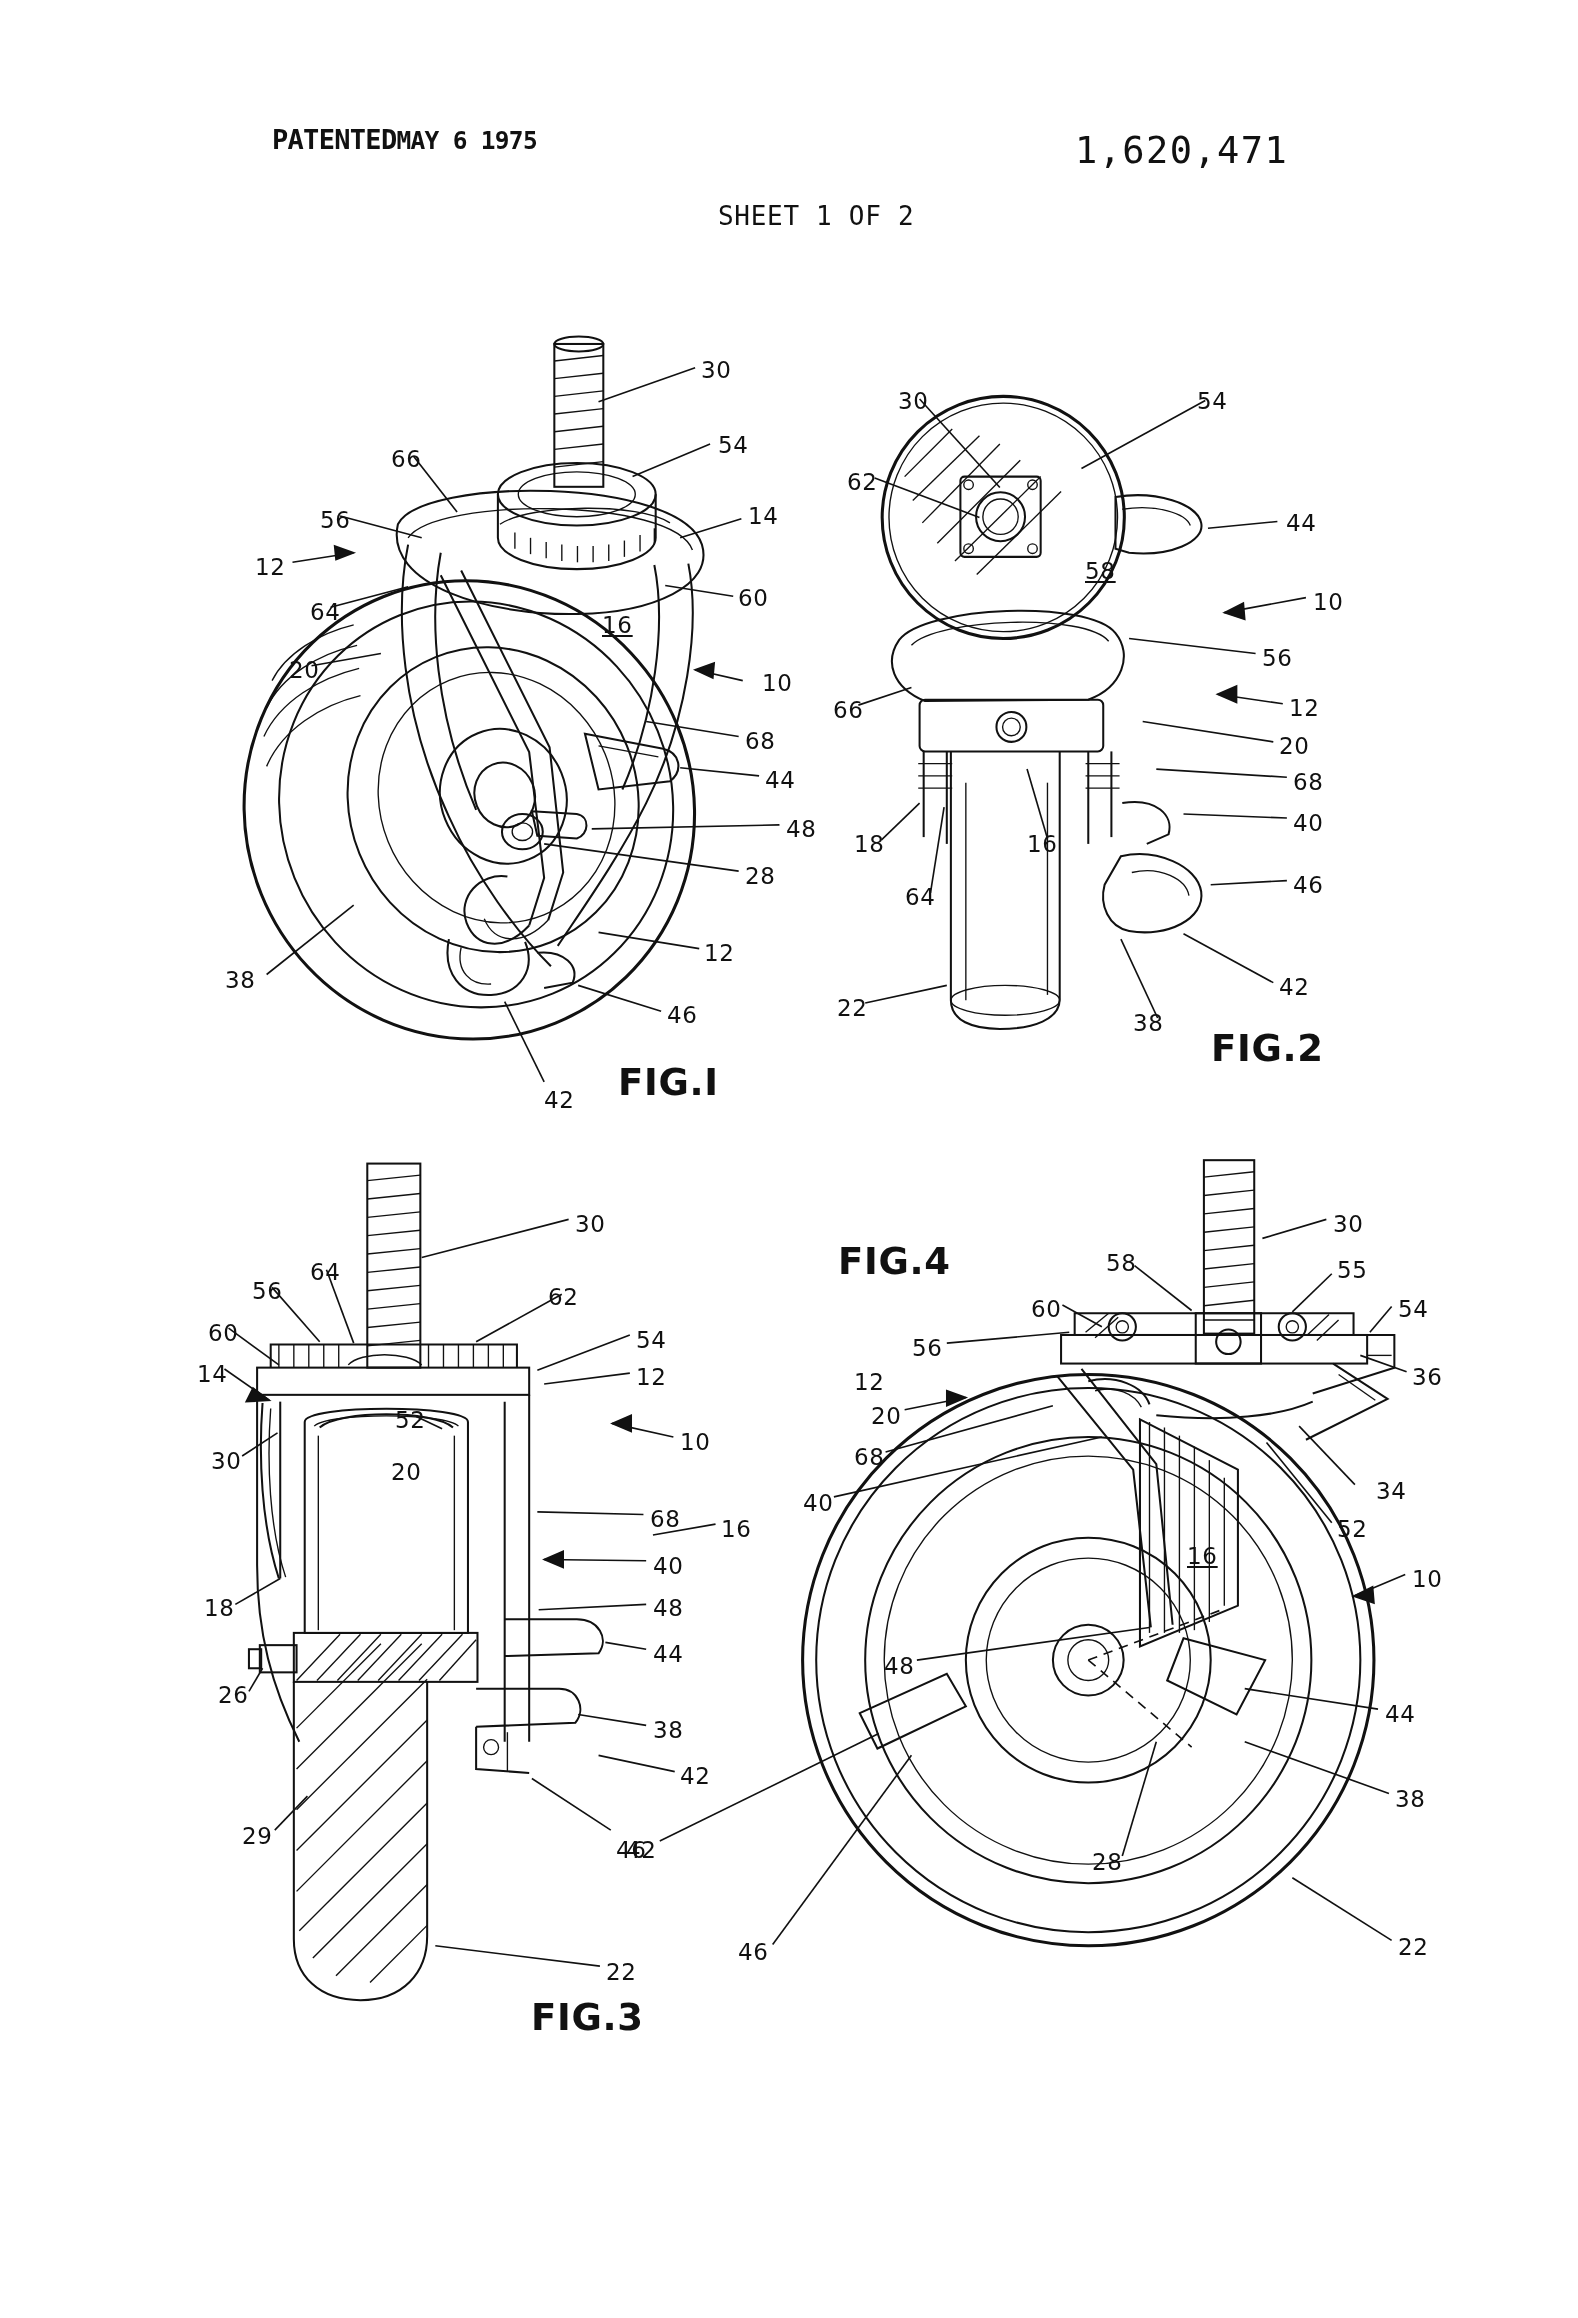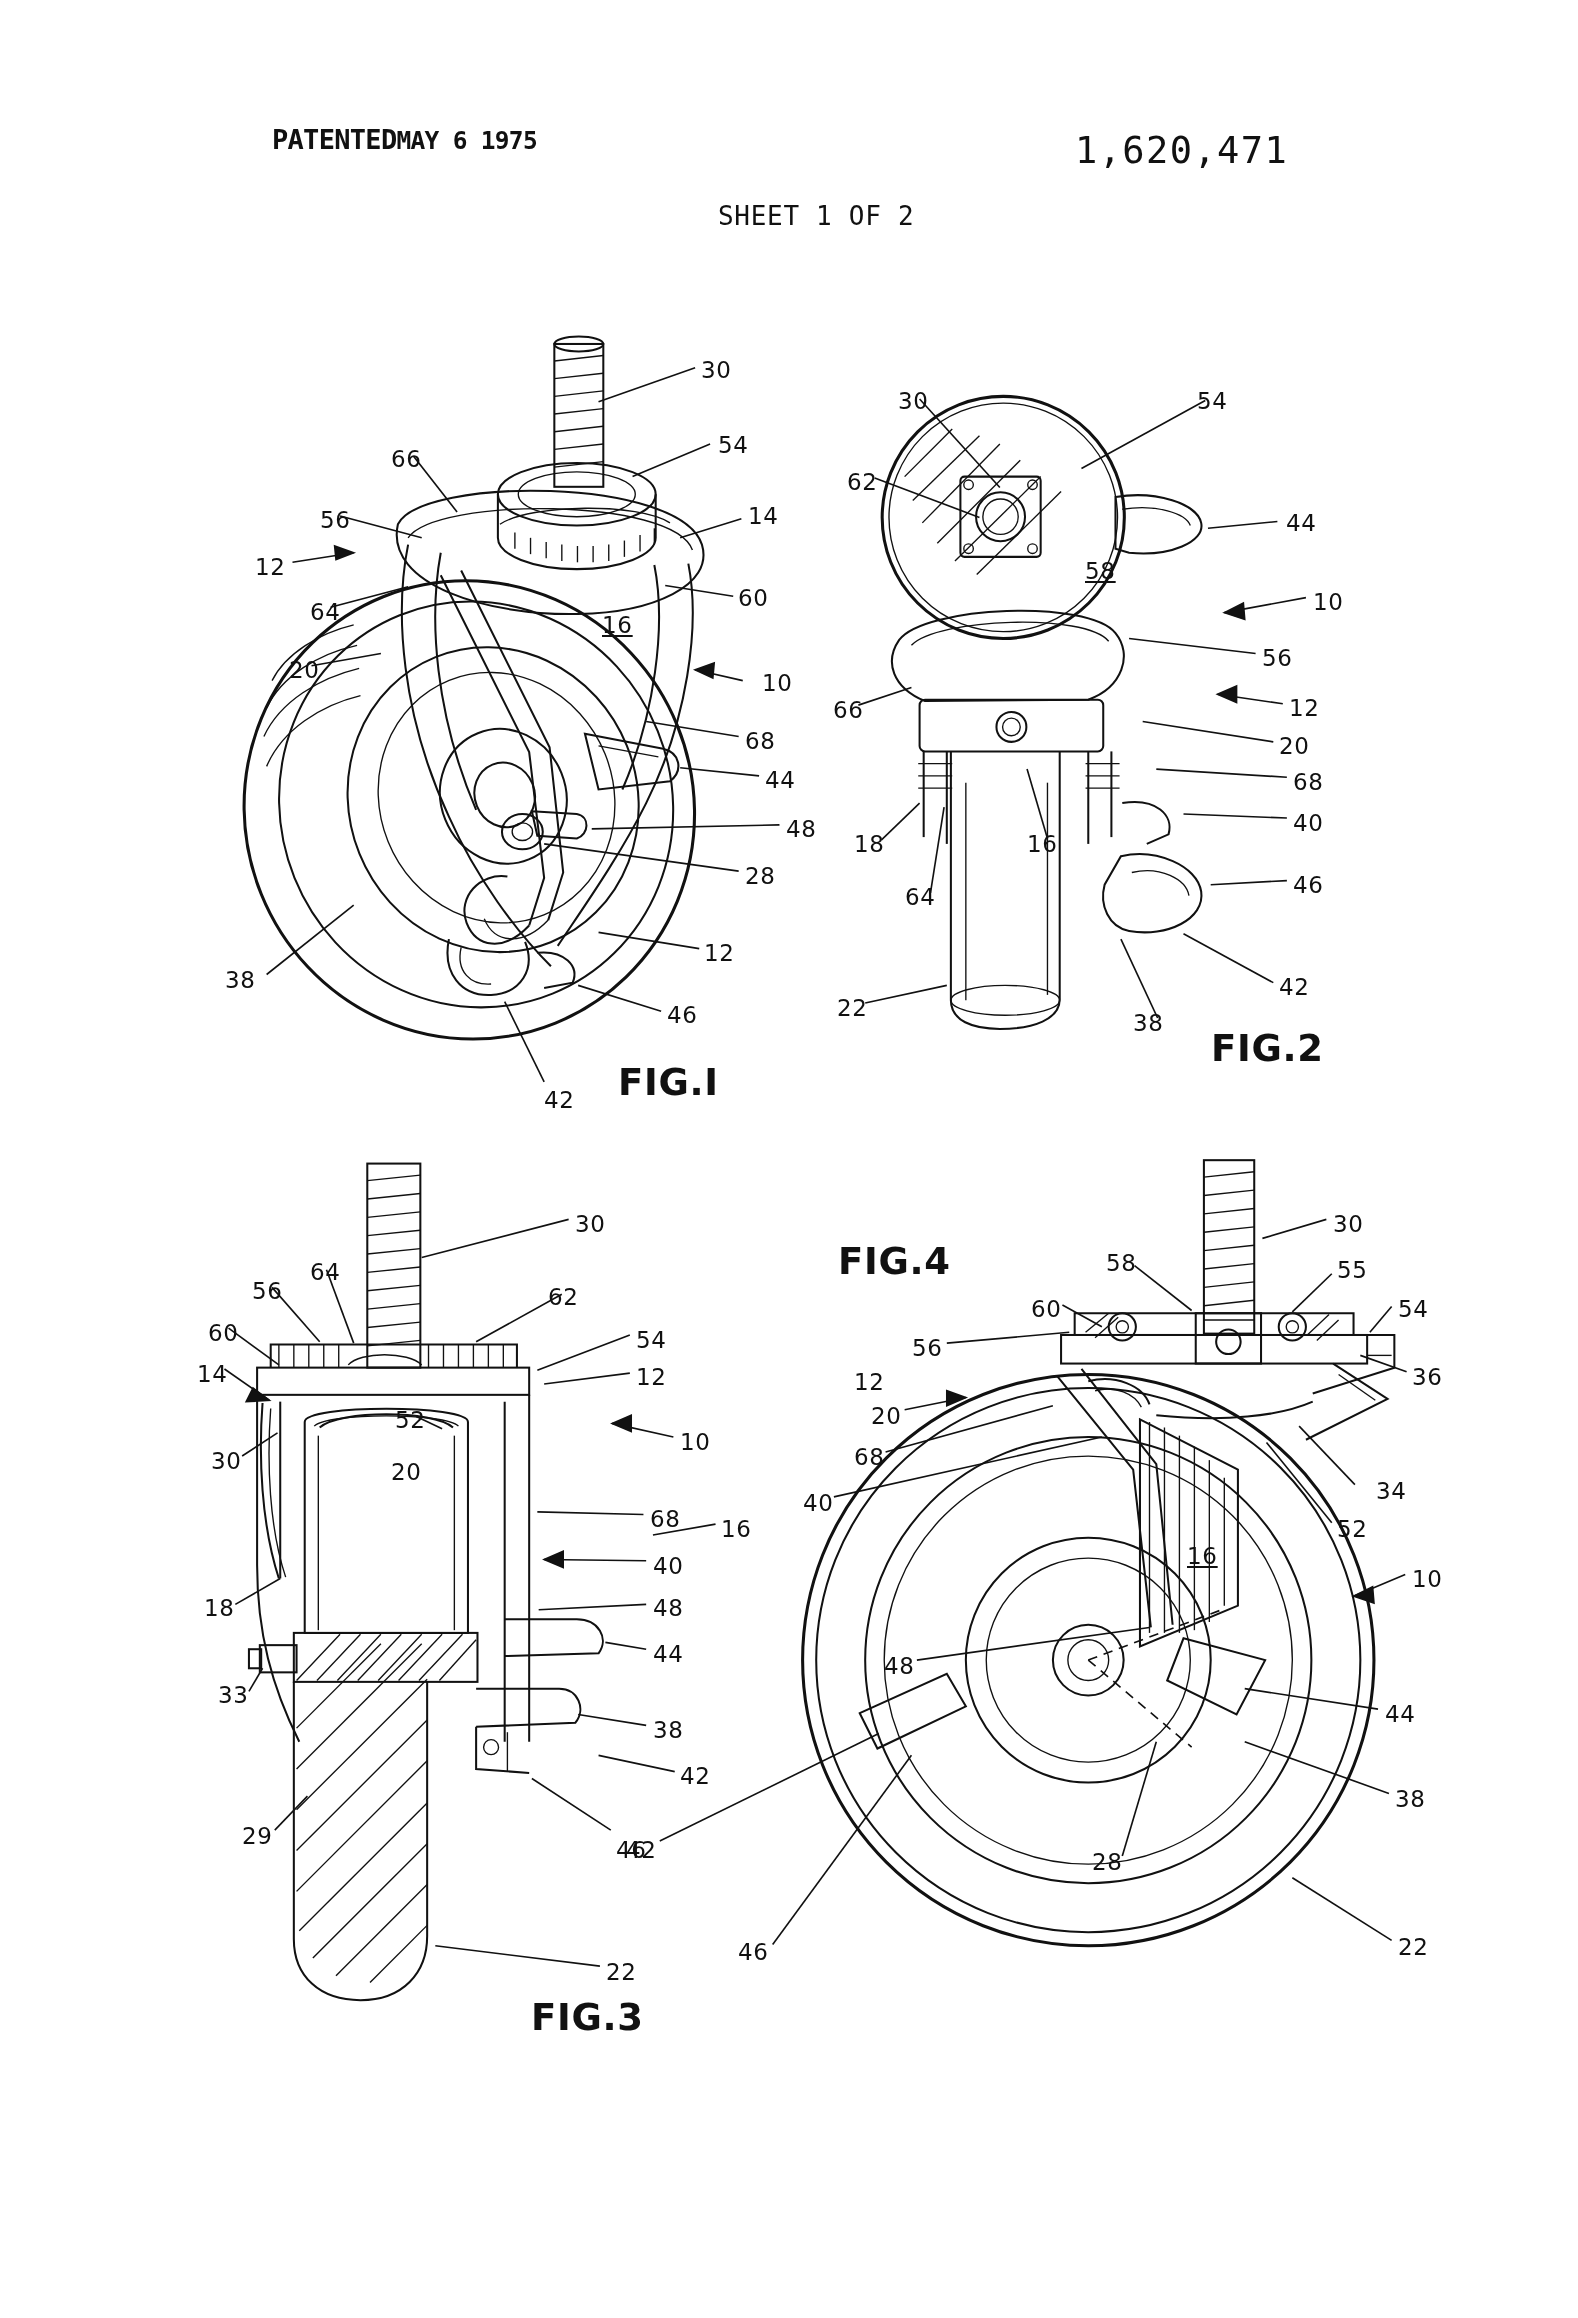--- a/index.html
+++ b/index.html
@@ -544,21 +544,21 @@
       <div class="ref" style="left: 395px; top: 1407px;">52</div>
       <div class="ref" style="left: 680px; top: 1429px;">10</div>
       <div class="ref" style="left: 211px; top: 1448px;">30</div>
       <div class="ref" style="left: 391px; top: 1459px;">20</div>
       <div class="ref" style="left: 650px; top: 1506px;">68</div>
       <div class="ref" style="left: 721px; top: 1516px;">16</div>
       <div class="ref" style="left: 653px; top: 1553px;">40</div>
       <div class="ref" style="left: 204px; top: 1595px;">18</div>
       <div class="ref" style="left: 653px; top: 1595px;">48</div>
       <div class="ref" style="left: 653px; top: 1641px;">44</div>
-      <div class="ref" style="left: 218px; top: 1682px;">33</div>
+      <div class="ref" style="left: 218px; top: 1682px;">26</div>
       <div class="ref" style="left: 653px; top: 1717px;">38</div>
       <div class="ref" style="left: 680px; top: 1763px;">42</div>
       <div class="ref" style="left: 242px; top: 1823px;">29</div>
       <div class="ref" style="left: 616px; top: 1837px;">46</div>
       <div class="ref" style="left: 606px; top: 1959px;">22</div>
       <div class="ref" style="left: 1333px; top: 1211px;">30</div>
       <div class="ref" style="left: 1106px; top: 1250px;">58</div>
       <div class="ref" style="left: 1337px; top: 1257px;">55</div>
       <div class="ref" style="left: 1031px; top: 1296px;">60</div>
       <div class="ref" style="left: 1398px; top: 1296px;">54</div>

